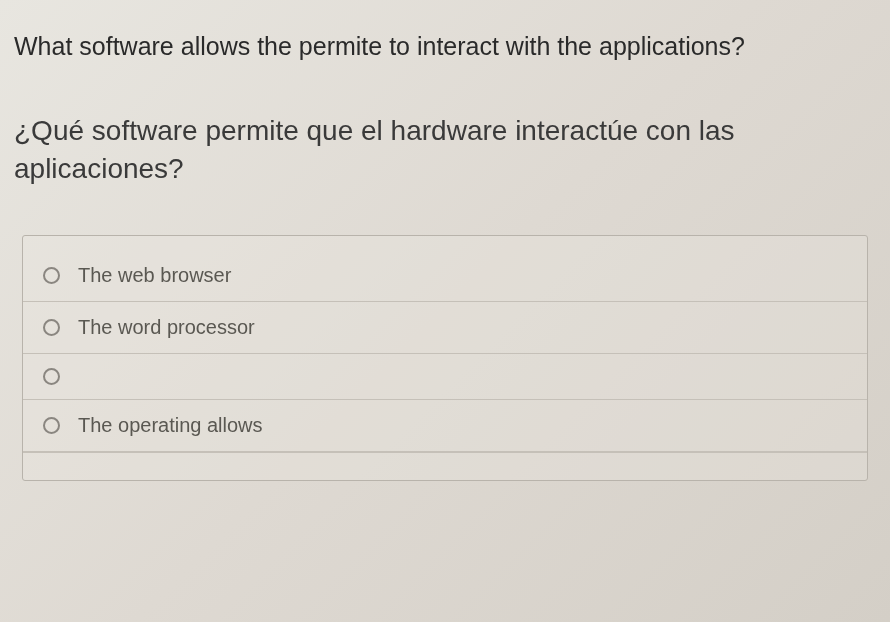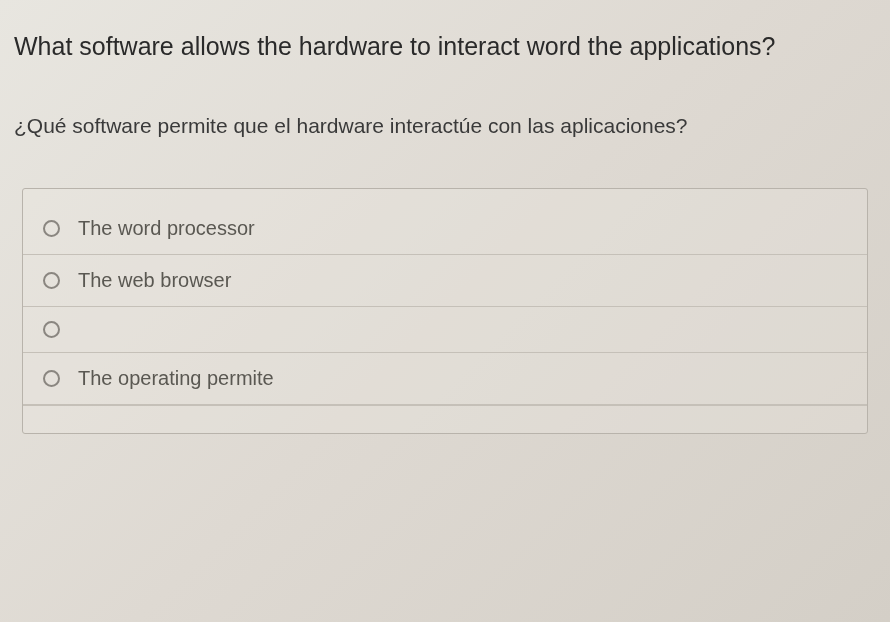--- a/index.html
+++ b/index.html
@@ -20,21 +20,21 @@
       padding: 30px 20px 20px 14px;
     }
     .question-en {
       font-size: 25px;
       color: #2a2a2a;
       font-weight: 400;
       margin-bottom: 48px;
       line-height: 1.35;
     }
     .question-es {
-      font-size: 21px;
+      font-size: 28px;
       color: #3a3a3a;
       font-weight: 400;
       margin-bottom: 48px;
       line-height: 1.35;
     }
     .options-box {
       border: 1px solid #b8b3ab;
       border-radius: 3px;
       margin-left: 8px;
       margin-right: 2px;
@@ -69,34 +69,34 @@
     .option-label {
       font-size: 20px;
       color: #5a5852;
       font-weight: 400;
     }
   </style>
 </head>
 <body>
 
 <div class="container">
-  <div class="question-en">What software allows the hardware to interact word the applications?</div>
+  <div class="question-en">What software allows the permite to interact with the applications?</div>
   <div class="question-es">¿Qué software permite que el hardware interactúe con las aplicaciones?</div>
 
   <div class="options-box">
+    <div class="option-row">
+      <span class="radio-circle"></span>
+      <span class="option-label">The web browser</span>
+    </div>
     <div class="option-row">
       <span class="radio-circle"></span>
       <span class="option-label">The word processor</span>
     </div>
     <div class="option-row">
       <span class="radio-circle"></span>
-      <span class="option-label">The web browser</span>
     </div>
     <div class="option-row">
       <span class="radio-circle"></span>
-    </div>
-    <div class="option-row">
-      <span class="radio-circle"></span>
-      <span class="option-label">The operating permite</span>
+      <span class="option-label">The operating allows</span>
     </div>
     <div class="options-spacer"></div>
   </div>
 </div>
 
 </body></html>

